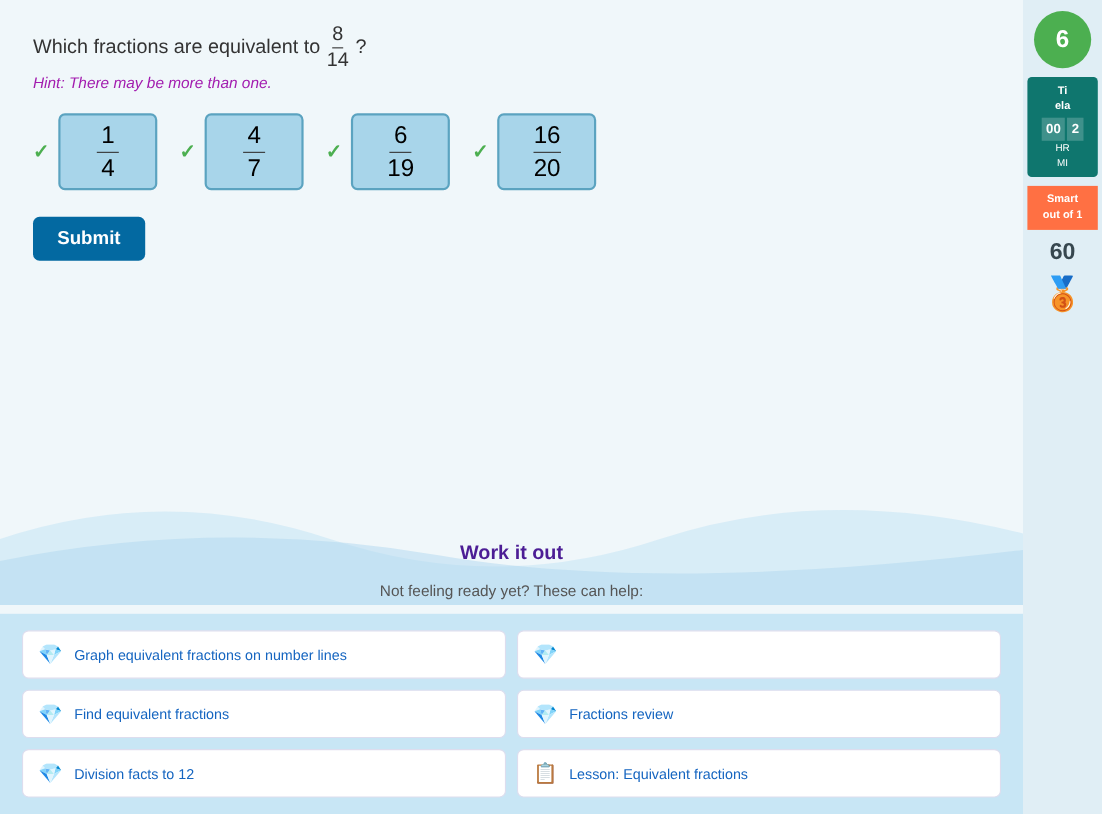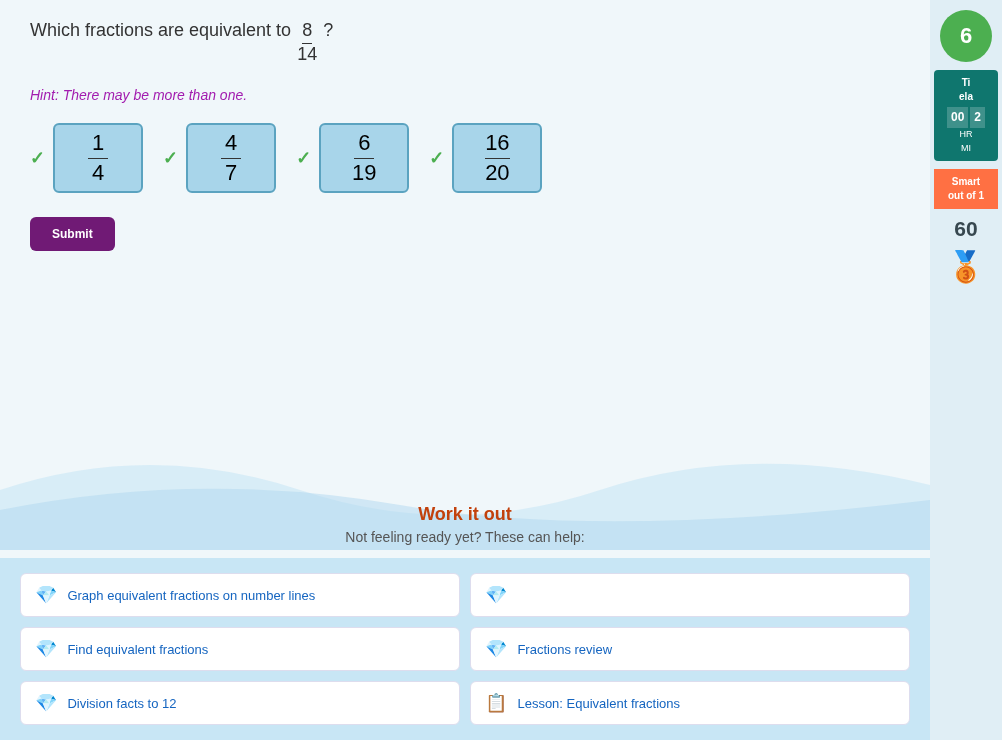--- a/index.html
+++ b/index.html
@@ -104,23 +104,23 @@
     }
 
     .sidebar-medal {
       font-size: 30px;
     }
 
     
     .question-text {
       font-size: 18px;
       color: #333;
-      margin-bottom: 22px;
-      display: flex;
-      align-items: flex-start;
+      margin-bottom: 2px;
+      display: flex;
+      align-items: center;
       gap: 6px;
     }
 
     .fraction {
       display: inline-flex;
       flex-direction: column;
       align-items: center;
       line-height: 1.2;
       font-size: 18px;
     }
@@ -194,45 +194,45 @@
       min-width: 20px;
       text-align: center;
     }
 
     .choice-fraction .den {
       text-align: center;
     }
 
     
     .submit-btn {
-      background: #701a75;
+      background: #0369a1;
       color: white;
       border: none;
       padding: 10px 22px;
       border-radius: 6px;
-      font-size: 12px;
+      font-size: 17px;
       font-weight: bold;
       cursor: pointer;
       margin-bottom: 30px;
     }
 
     
     .work-it-out {
       position: absolute;
       bottom: 195px;
       left: 0;
       width: 930px;
       text-align: center;
     }
 
     .work-it-out-title {
       font-size: 18px;
       font-weight: bold;
-      color: #c2410c;
-      margin-bottom: 4px;
+      color: #4c1d95;
+      margin-bottom: 16px;
     }
 
     .work-it-out-subtitle {
       font-size: 14px;
       color: #555;
       margin-bottom: 0;
     }
 
     
     .help-links-area {

